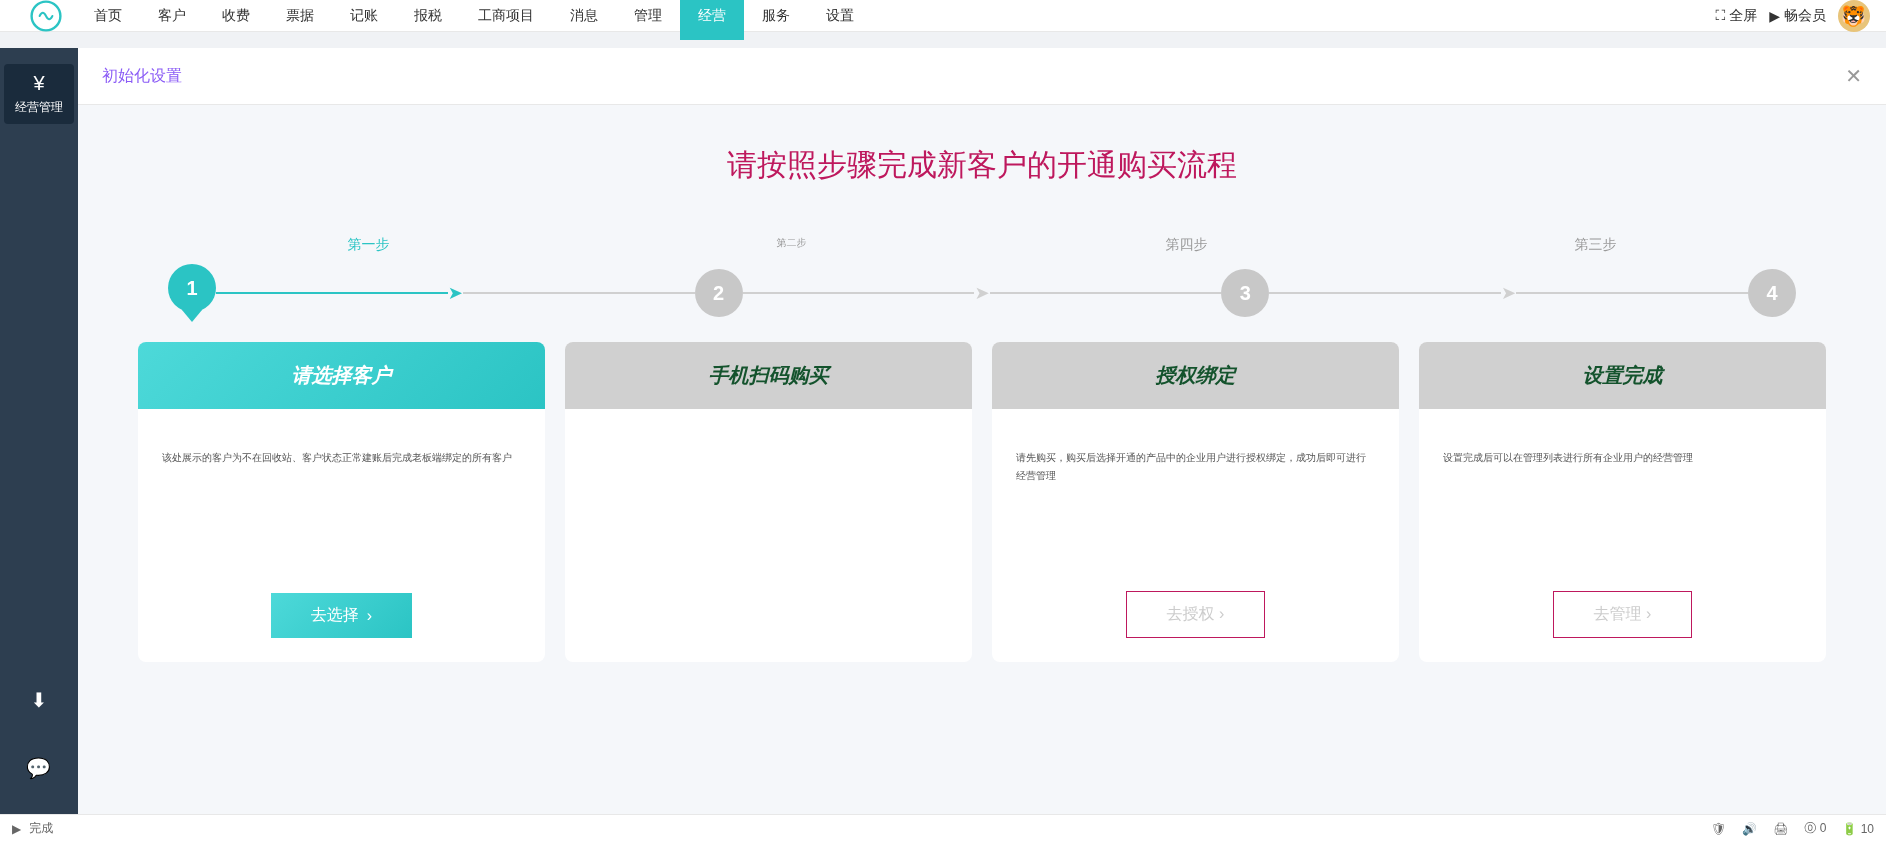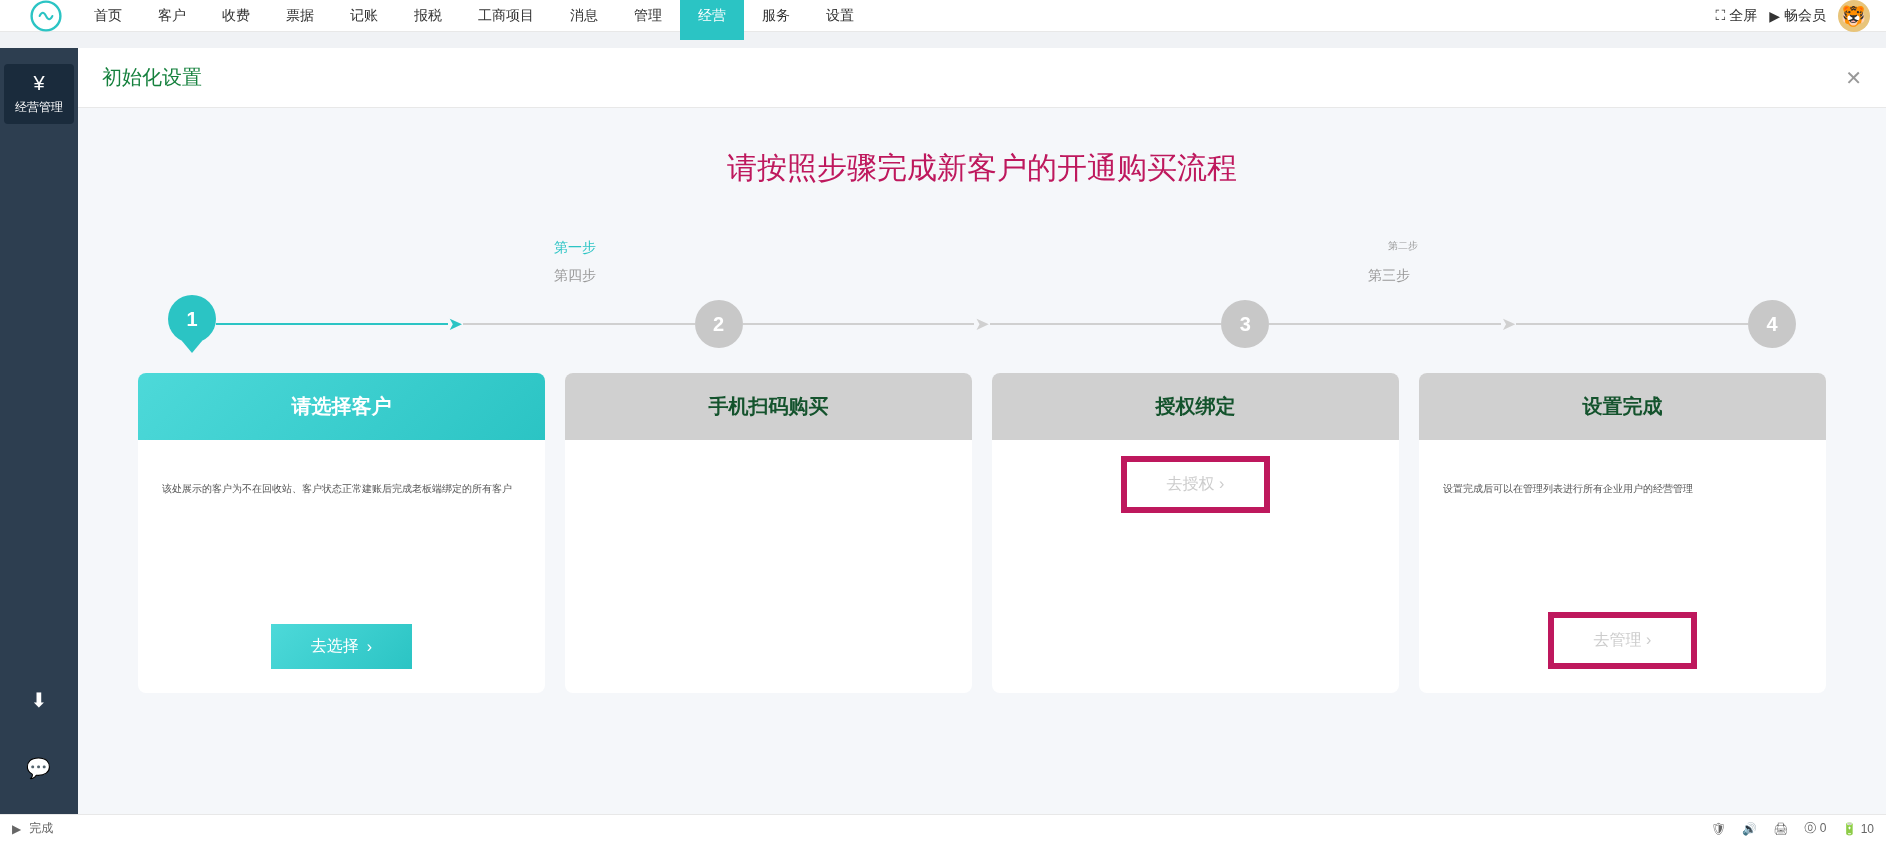--- a/index.html
+++ b/index.html
@@ -110,21 +110,21 @@
 
     
     .page-header {
       display: flex;
       align-items: center;
       justify-content: space-between;
       padding: 16px 24px;
       background: #fff;
       border-bottom: 1px solid #e8e8e8;
     }
-    .page-title { font-size: 20px; color: #15803d; }
+    .page-title { font-size: 16px; color: #8b5cf6; }
     .close-btn {
       cursor: pointer;
       font-size: 20px;
       color: #999;
     }
 
     
     .content-area {
       padding: 40px 60px;
     }
@@ -154,20 +154,21 @@
       flex-direction: column;
       min-height: 320px;
     }
 
     .card-header {
       padding: 20px;
       text-align: center;
       font-size: 20px;
       font-weight: bold;
       color: #fff;
+      font-style: italic;
     }
     .card-header.active-header {
       background: linear-gradient(135deg, #4dd9d9, #2bc4c4);
     }
     .card-header.inactive-header {
       background: #d0d0d0;
       color: #14532d;
     }
 
     .card-body {
@@ -195,21 +196,21 @@
       border: none;
       font-family: 'Microsoft YaHei', Arial, sans-serif;
     }
     .action-btn.active-btn {
       background: linear-gradient(135deg, #4dd9d9, #2bc4c4);
       color: #fff;
     }
     .action-btn.inactive-btn {
       background: #fff;
       color: #ccc;
-      border: 6px solid #be185d;
+      border: 1px solid #be185d;
     }
 
     
     .status-bar {
       position: fixed;
       bottom: 0;
       left: 0;
       right: 0;
       height: 28px;
       background: #fff;
@@ -224,22 +225,22 @@
     .status-bar-right {
       margin-left: auto;
       display: flex;
       align-items: center;
       gap: 16px;
     }
 
     
     .steps-header-row {
       display: grid;
-      grid-template-columns: 1fr 1fr;
-      gap: 0;
+      grid-template-columns: 1fr 1fr 1fr 1fr;
+      gap: 8px;
       margin-bottom: 0;
       padding: 0 30px;
     }
 
     .step-header-item {
       display: flex;
       flex-direction: column;
       align-items: center;
     }
 
@@ -410,20 +411,21 @@
 
       <div class="step-card">
         <div class="card-header inactive-header">手机扫码购买</div>
         <div class="card-footer">
           
         </div>
       </div>
 
       <div class="step-card">
         <div class="card-header inactive-header">授权绑定</div>
+        <div class="card-body">请先购买，购买后选择开通的产品中的企业用户进行授权绑定，成功后即可进行经营管理</div>
         <div class="card-footer">
           <button class="action-btn inactive-btn">
             <span>去授权  ›</span>
           </button>
         </div>
       </div>
 
       <div class="step-card">
         <div class="card-header inactive-header">设置完成</div>
         <div class="card-body">设置完成后可以在管理列表进行所有企业用户的经营管理</div>

